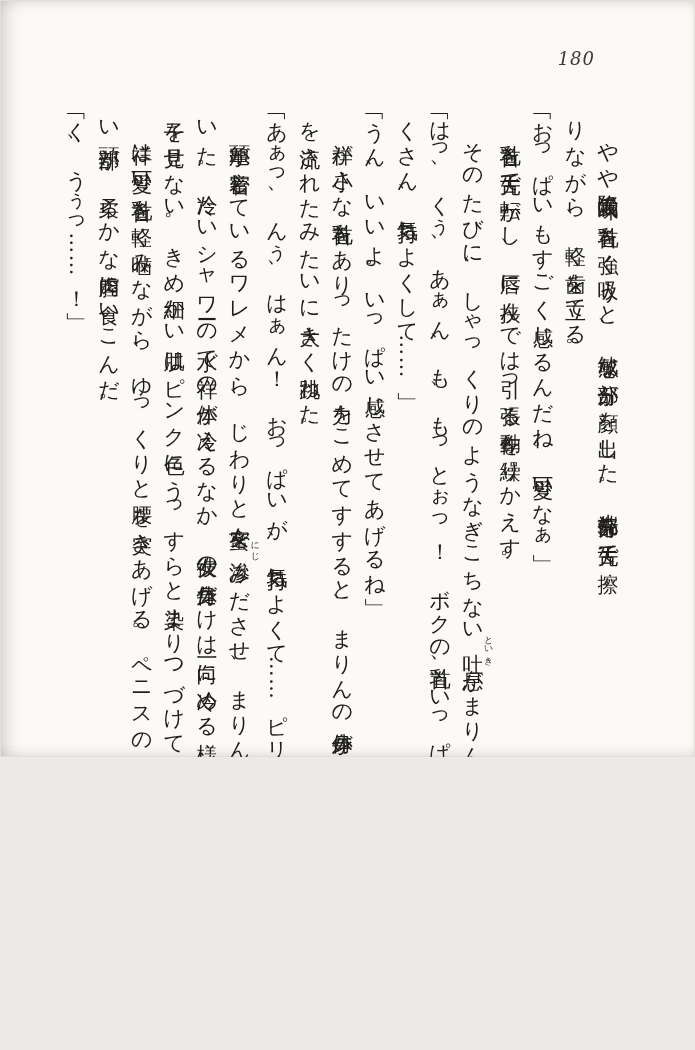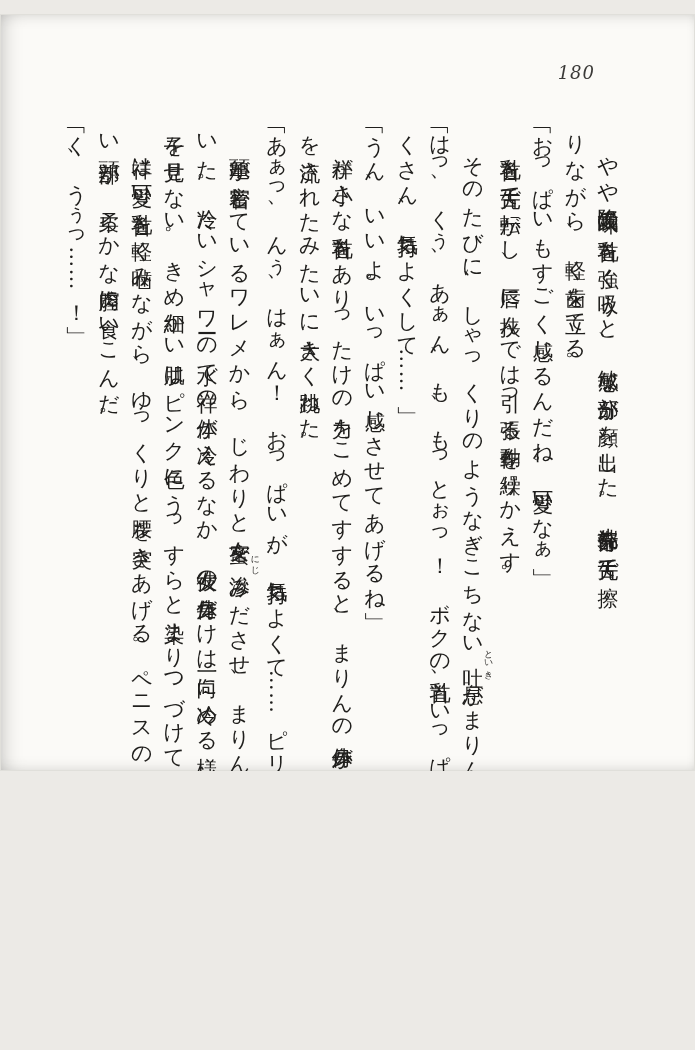--- a/index.html
+++ b/index.html
@@ -4,21 +4,21 @@
 <style>
   html, body {
     margin: 0;
     padding: 0;
     background: #eceae6;
   }
   .page {
     position: relative;
     width: 695px;
     height: 757px;
-    margin: 14px auto;
+    margin: 0 auto;
     background: #fbfaf7;
     overflow: hidden;
     box-shadow:
       inset 0 0 0 1px #e0dfda,
       inset 14px 0 22px -14px rgba(0,0,0,.28),
       inset -8px 0 14px -12px rgba(0,0,0,.12),
       inset 0 12px 18px -14px rgba(0,0,0,.18),
       inset 0 -12px 18px -14px rgba(0,0,0,.16);
   }
   .page-number {

